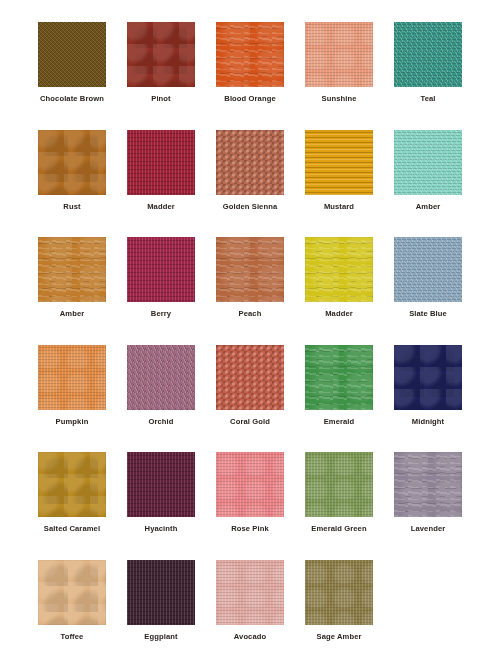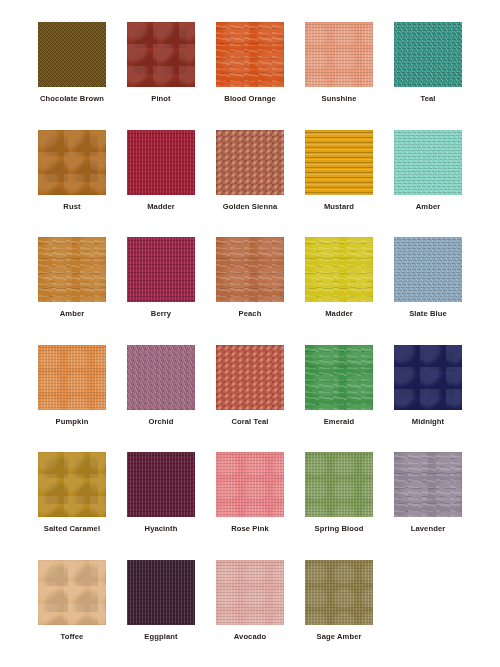--- a/index.html
+++ b/index.html
@@ -193,21 +193,21 @@
       <div class="swatch-cell">
         <div class="swatch-chip tex-linen" style="background-color: rgb(224, 136, 64);"></div>
         <div class="swatch-label">Pumpkin</div>
       </div>
       <div class="swatch-cell">
         <div class="swatch-chip tex-twill" style="background-color: rgb(160, 106, 130);"></div>
         <div class="swatch-label">Orchid</div>
       </div>
       <div class="swatch-cell">
         <div class="swatch-chip tex-bubble" style="background-color: rgb(197, 96, 76);"></div>
-        <div class="swatch-label">Coral Teal</div>
+        <div class="swatch-label">Coral Gold</div>
       </div>
       <div class="swatch-cell">
         <div class="swatch-chip tex-slub" style="background-color: rgb(63, 147, 72);"></div>
         <div class="swatch-label">Emerald</div>
       </div>
       <div class="swatch-cell">
         <div class="swatch-chip tex-plain" style="background-color: rgb(28, 32, 88);"></div>
         <div class="swatch-label">Midnight</div>
       </div>
       <div class="swatch-cell">
@@ -217,21 +217,21 @@
       <div class="swatch-cell">
         <div class="swatch-chip tex-knit" style="background-color: rgb(93, 32, 56);"></div>
         <div class="swatch-label">Hyacinth</div>
       </div>
       <div class="swatch-cell">
         <div class="swatch-chip tex-linen" style="background-color: rgb(234, 128, 132);"></div>
         <div class="swatch-label">Rose Pink</div>
       </div>
       <div class="swatch-cell">
         <div class="swatch-chip tex-linen" style="background-color: rgb(122, 151, 82);"></div>
-        <div class="swatch-label">Spring Blood</div>
+        <div class="swatch-label">Emerald Green</div>
       </div>
       <div class="swatch-cell">
         <div class="swatch-chip tex-slub" style="background-color: rgb(142, 131, 148);"></div>
         <div class="swatch-label">Lavender</div>
       </div>
       <div class="swatch-cell">
         <div class="swatch-chip tex-plain" style="background-color: rgb(224, 180, 132);"></div>
         <div class="swatch-label">Toffee</div>
       </div>
       <div class="swatch-cell">

